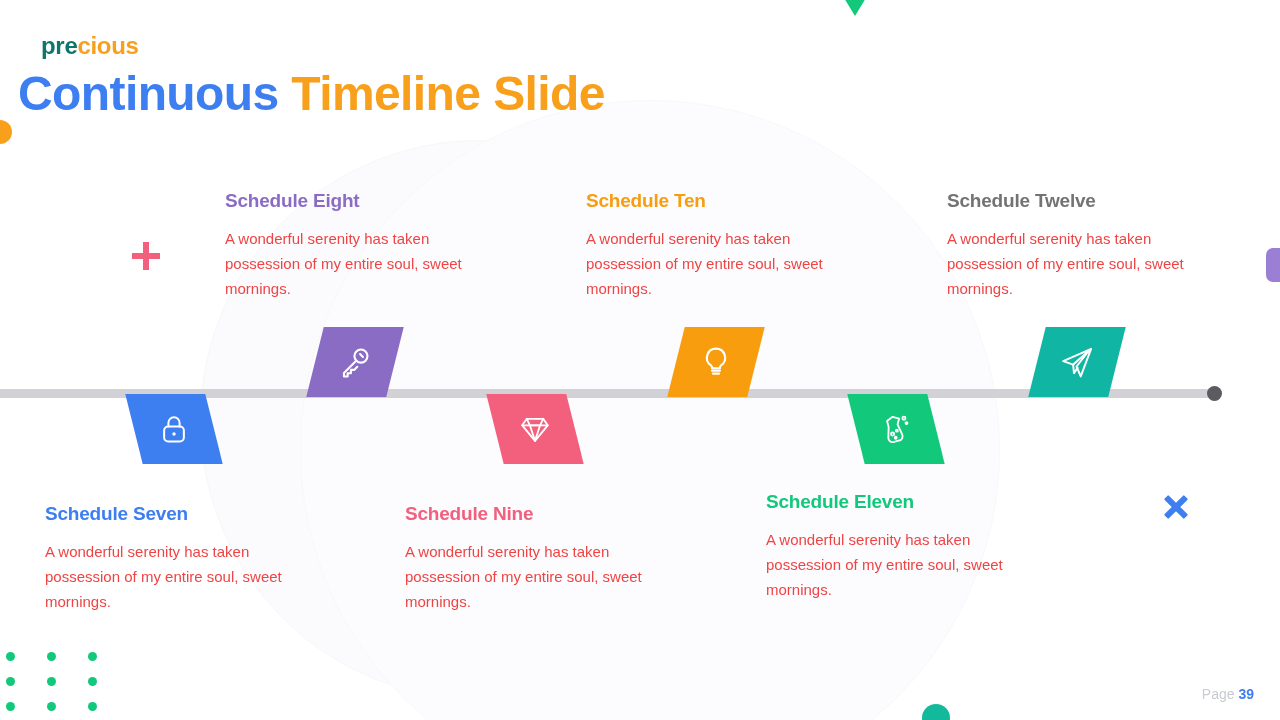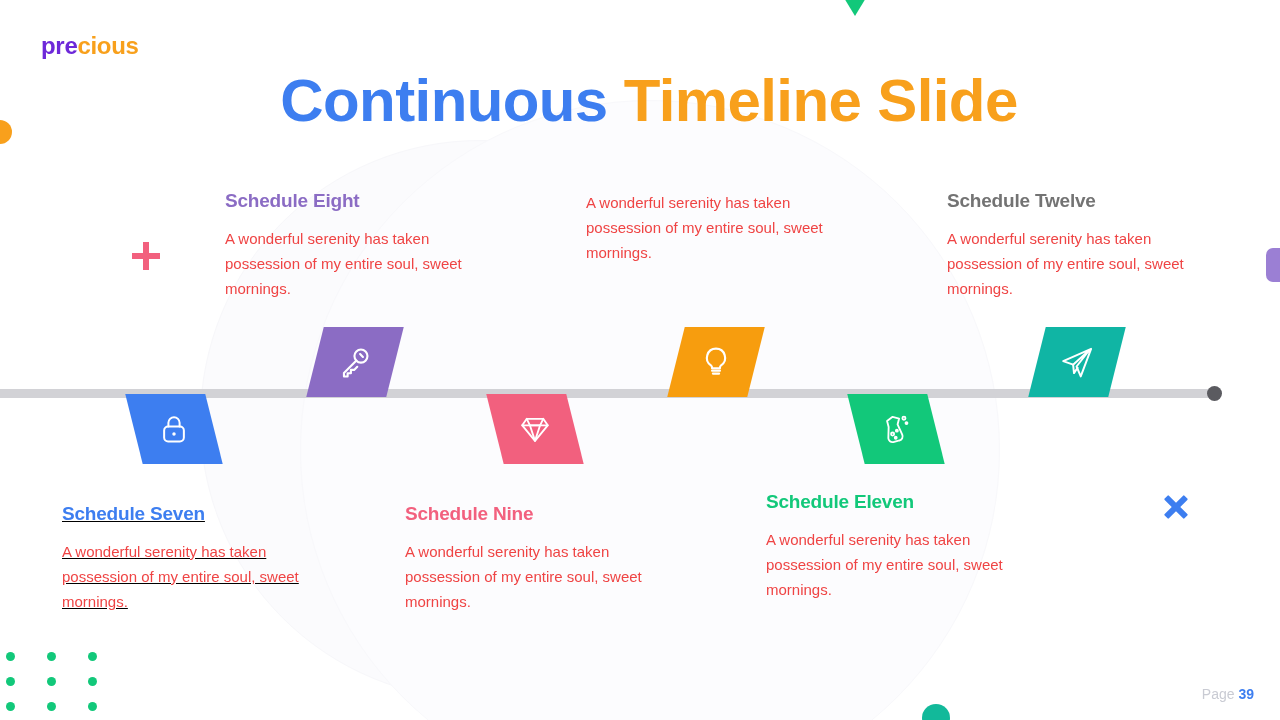--- a/index.html
+++ b/index.html
@@ -84,28 +84,27 @@
     background: #12c87a; display: block;
   }
 
   
   #logo {
     position: absolute;
     left: 41px; top: 32px;
     font-size: 24px; font-weight: bold;
     letter-spacing: -0.3px;
   }
-  #logo .logo-a { color: #6d28d9; }
+  #logo .logo-a { color: #0f766e; }
   #logo .logo-b { color: #f8a01c; }
 
   #page-title {
     position: absolute;
     left: 18px; right: 0; top: 66px;
-    text-align: center;
-    font-size: 60px; font-weight: bold;
+    font-size: 48px; font-weight: bold;
     letter-spacing: -0.6px;
     white-space: nowrap;
   }
   #page-title .title-a { color: #3d7ef0; }
   #page-title .title-b { color: #f8a01c; }
 
   
   #timeline-rail {
     position: absolute;
     left: 0; top: 389px;
@@ -201,20 +200,21 @@
   </div>
   <div class="marker up" style="left:315px; top:327px; background:#8b6cc4;">
     <svg width="34" height="34" viewBox="0 0 24 24" fill="none" stroke="#ffffff" stroke-width="1.5" stroke-linecap="round" stroke-linejoin="round">
       <circle cx="16.2" cy="7.8" r="4.6"></circle>
       <path d="M13 11L4.2 19.8v2.4h2.6v-2.3h2.3v-2.3h2.3l2.2-2.2"></path>
       <line x1="15.6" y1="6.4" x2="17.6" y2="8.4"></line>
     </svg>
   </div>
 
   <div class="item-block" style="left:586px; top:190px;">
+    <div class="item-title" style="color: rgb(247, 157, 14);">Schedule Ten</div>
     <div class="item-desc">A wonderful serenity has taken possession of my entire soul, sweet mornings.</div>
   </div>
   <div class="marker up" style="left:676px; top:327px; background:#f79d0e;">
     <svg width="34" height="34" viewBox="0 0 24 24" fill="none" stroke="#ffffff" stroke-width="1.5" stroke-linecap="round" stroke-linejoin="round">
       <path d="M12 2.6a6.4 6.4 0 0 0-3.6 11.7c.5.4.8 1 .8 1.6v.5h5.6v-.5c0-.6.3-1.2.8-1.6A6.4 6.4 0 0 0 12 2.6z"></path>
       <line x1="9.2" y1="18.1" x2="14.8" y2="18.1"></line>
       <line x1="9.8" y1="20.2" x2="14.2" y2="20.2"></line>
     </svg>
   </div>
 
@@ -229,21 +229,21 @@
     </svg>
   </div>
 
   <div class="marker down" style="left:134px; top:394px; background:#3d7ef0;">
     <svg width="32" height="32" viewBox="0 0 24 24" fill="none" stroke="#ffffff" stroke-width="1.5" stroke-linecap="round" stroke-linejoin="round">
       <rect x="4.6" y="10.2" width="14.8" height="11.2" rx="3"></rect>
       <path d="M7.8 10.2V7.4a4.2 4.2 0 0 1 8.4 0v2.8"></path>
       <circle cx="12" cy="15.8" r="1.3" fill="#ffffff" stroke="none"></circle>
     </svg>
   </div>
-  <div class="item-block" style="left:62px; top:503px;text-decoration:underline;">
+  <div class="item-block" style="left:45px; top:503px;">
     <div class="item-title" style="color: rgb(61, 126, 240);">Schedule Seven</div>
     <div class="item-desc">A wonderful serenity has taken possession of my entire soul, sweet mornings.</div>
   </div>
 
   <div class="marker down" style="left:495px; top:394px; background:#f2607e;">
     <svg width="34" height="34" viewBox="0 0 24 24" fill="none" stroke="#ffffff" stroke-width="1.3" stroke-linecap="round" stroke-linejoin="round">
       <path d="M3 9.4h18L12 20.4z"></path>
       <path d="M3 9.4l3.2-4.6h11.6L21 9.4"></path>
       <path d="M6.2 4.8L8.4 9.4 12 20.4 15.6 9.4l2.2-4.6"></path>
       <line x1="8.4" y1="9.4" x2="15.6" y2="9.4"></line>

